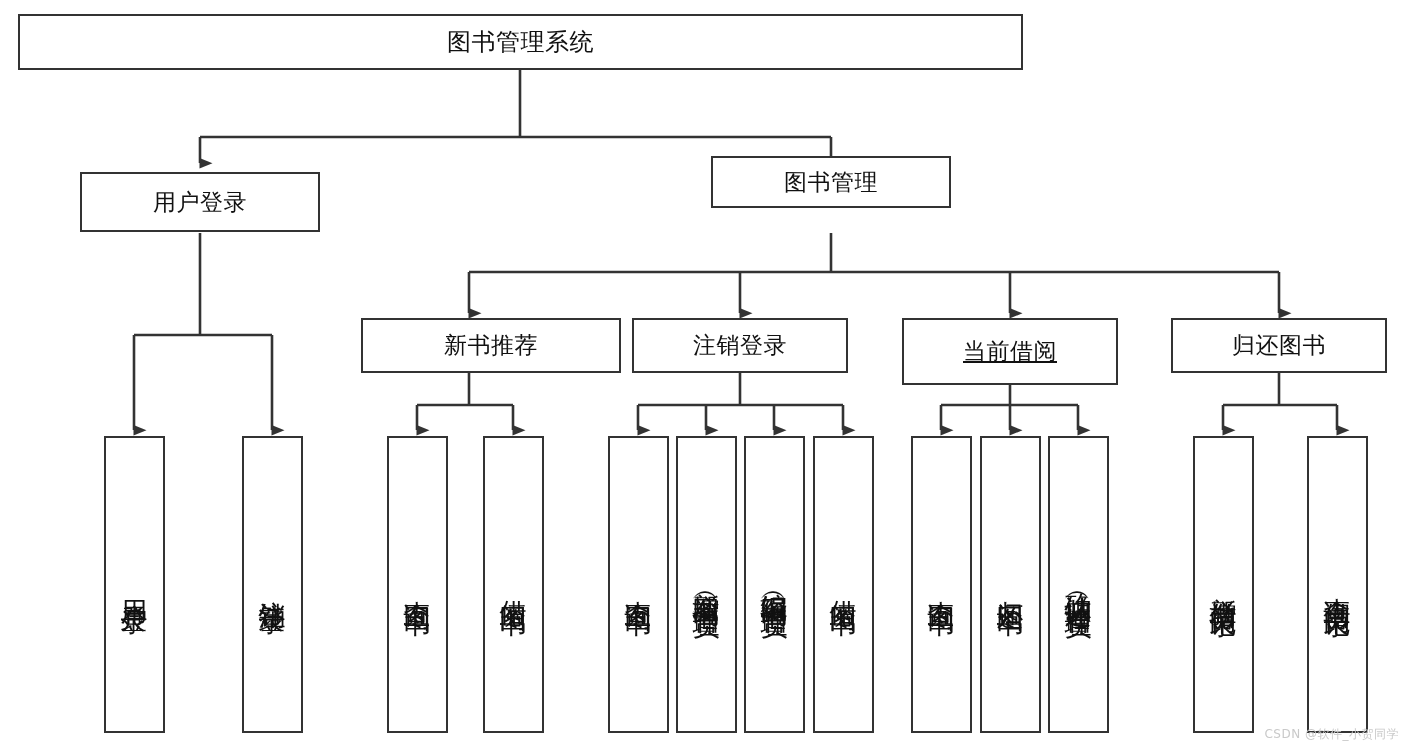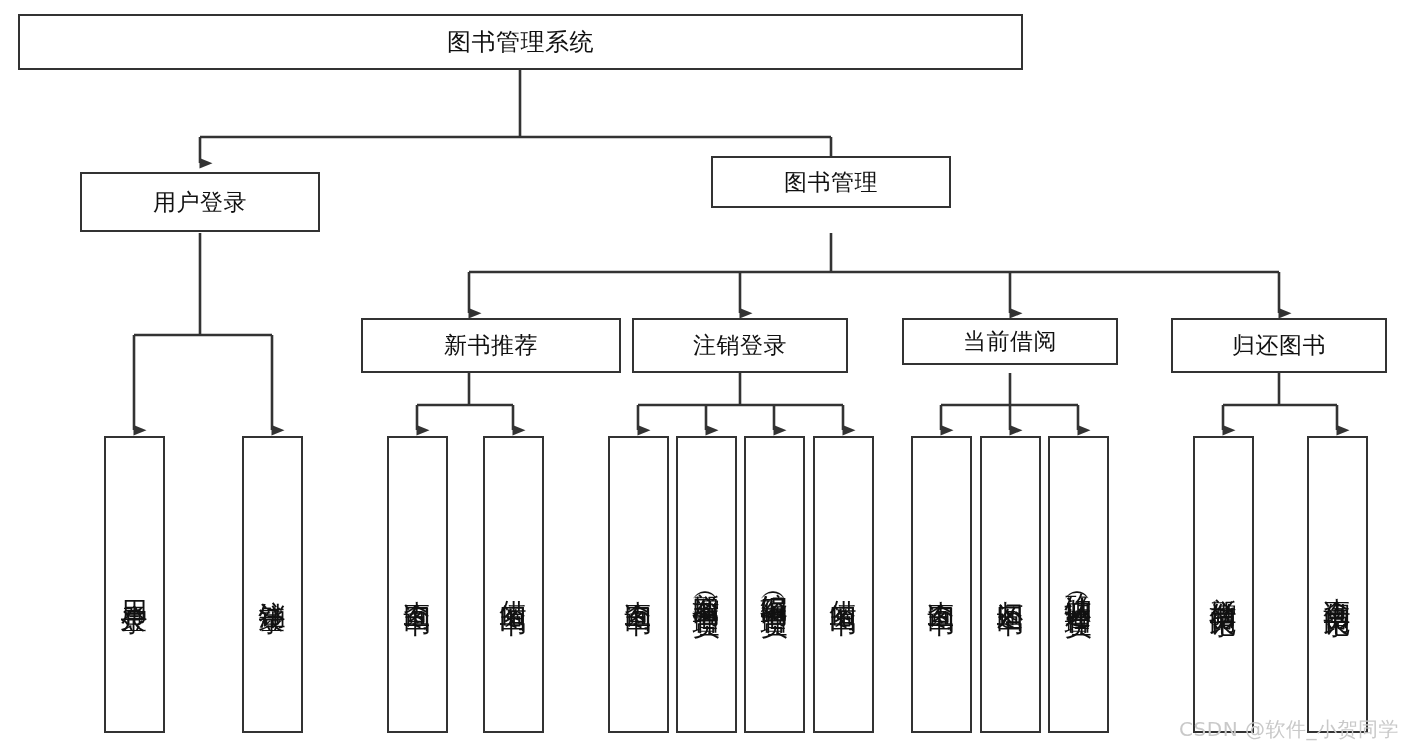--- a/index.html
+++ b/index.html
@@ -62,21 +62,21 @@
     font-size: 27px;
     line-height: 1.0;
     letter-spacing: 3px;
     white-space: nowrap;
     max-height: 100%;
   }
   .watermark {
     position: absolute;
     right: 6px;
     bottom: 4px;
-    font-size: 20px;
+    font-size: 12px;
     color: #c9c9c9;
     white-space: nowrap;
     letter-spacing: 0.5px;
   }
 </style>
 </head>
 <body>
 
 <div id="canvas">
 
@@ -143,21 +143,21 @@
   </div>
 
   <div class="node h" style="left:361px; top:318px; width:260px; height:55px;">
     <span class="label">新书推荐</span>
   </div>
 
   <div class="node h" style="left:632px; top:318px; width:216px; height:55px;">
     <span class="label">注销登录</span>
   </div>
 
-  <div class="node h" style="left:902px; top:318px; width:216px; height:47px;">
+  <div class="node h" style="left:902px; top:318px; width:216px; height:67px;text-decoration:underline;">
     <span class="label">当前借阅</span>
   </div>
 
   <div class="node h" style="left:1171px; top:318px; width:216px; height:55px;">
     <span class="label">归还图书</span>
   </div>
 
   <div class="node v" style="left:104px; top:436px; width:61px; height:297px;">
     <span class="label">用户登录</span>
   </div>

